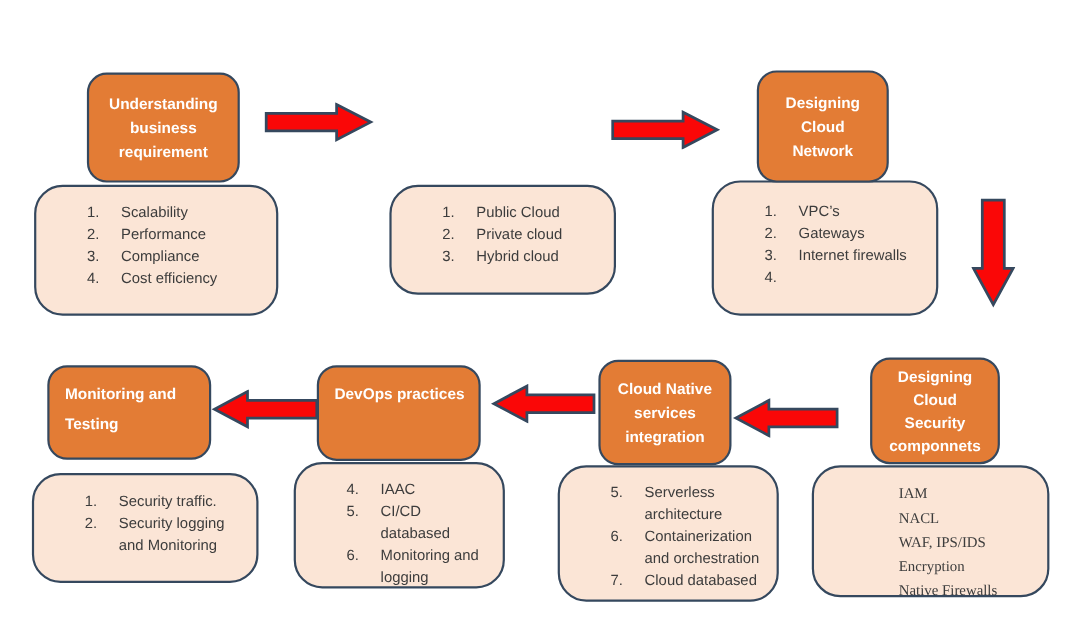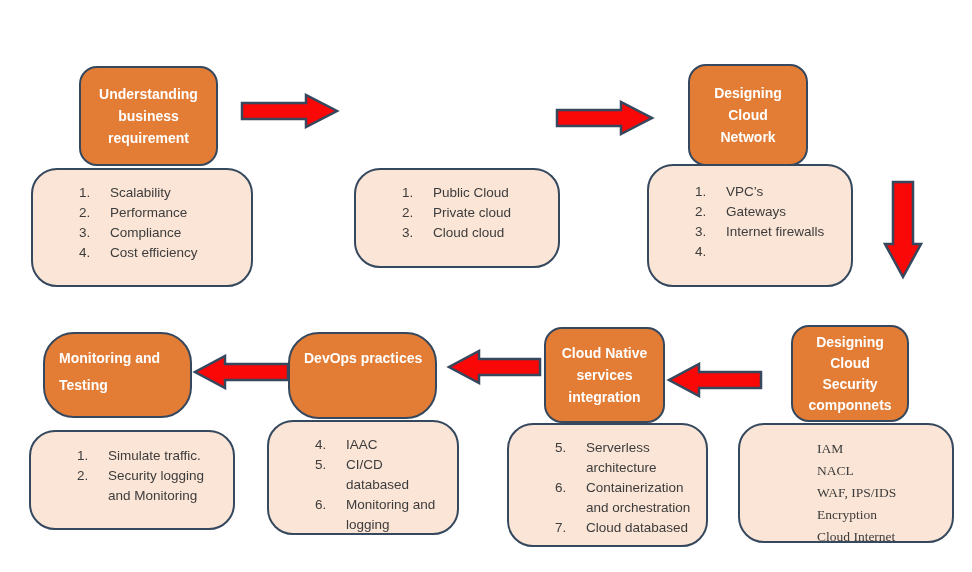--- a/index.html
+++ b/index.html
@@ -11,21 +11,21 @@
     position:absolute;box-sizing:border-box;
     background:var(--orange);border:2.5px solid var(--border);
     color:#ffffff;font-size:14px;font-weight:600;z-index:2;
     border-radius:18px;
   }
   .tbox.center{
     display:flex;align-items:center;justify-content:center;
     text-align:center;line-height:22px;padding:4px 9px;
   }
   .tbox.tight{line-height:21px;justify-content:flex-end;}
-  .tbox.left{line-height:27px;padding:11px 8px 0 14px;text-align:left;border-radius:31px;}
+  .tbox.left{line-height:27px;padding:11px 8px 0 14px;text-align:left;}
   .dbox{
     position:absolute;box-sizing:border-box;
     background:var(--peach);border:2.5px solid var(--border);
     border-radius:26px;color:var(--textdark);font-size:13.5px;z-index:1;
   }
   .list{padding:13px 8px 0 46px;}
   .list.pt16{padding-top:16px;}
   .list.pt14{padding-top:14px;}
   .row{display:grid;grid-template-columns:31px 1fr;line-height:20px;}
   .list-plain{padding:13px 8px 0 77px;font-family:Liberation Serif, serif;}
@@ -70,21 +70,21 @@
       <div class="row">
         <span>1.</span>
         <span>Public Cloud</span>
       </div>
       <div class="row">
         <span>2.</span>
         <span>Private cloud</span>
       </div>
       <div class="row">
         <span>3.</span>
-        <span>Cloud cloud</span>
+        <span>Hybrid cloud</span>
       </div>
     </div>
   </div>
 
   <svg class="arrow" style="left:555px;top:100px" width="100" height="36" viewBox="0 0 100 36">
     <polygon points="2,10 66,10 66,2 97,18 66,34 66,26 2,26" fill="var(--red)" stroke="var(--border)" stroke-width="2.5"></polygon>
   </svg>
 
   <div class="tbox center" style="left:688px;top:64px;width:120px;height:102px">
     <span>Designing Cloud Network</span>
@@ -116,21 +116,21 @@
 
   <div class="tbox center tight" style="left:791px;top:325px;width:118px;height:97px">
     <span>Designing Cloud Security componnets</span>
   </div>
   <div class="dbox" style="left:738px;top:423px;width:216px;height:120px">
     <div class="list-plain">
       <div class="line">IAM</div>
       <div class="line">NACL</div>
       <div class="line">WAF, IPS/IDS</div>
       <div class="line">Encryption</div>
-      <div class="line">Cloud Internet</div>
+      <div class="line">Native Firewalls</div>
     </div>
   </div>
 
   <svg class="arrow" style="left:666px;top:362px" width="97" height="36" viewBox="0 0 97 36">
     <polygon points="95,10 33,10 33,2 3,18 33,34 33,26 95,26" fill="var(--red)" stroke="var(--border)" stroke-width="2.5"></polygon>
   </svg>
 
   <div class="tbox center" style="left:544px;top:327px;width:121px;height:96px">
     <span>Cloud Native services integration</span>
   </div>
@@ -179,21 +179,21 @@
     <polygon points="96,10 33,10 33,2 3,18 33,34 33,26 96,26" fill="var(--red)" stroke="var(--border)" stroke-width="2.5"></polygon>
   </svg>
 
   <div class="tbox left" style="left:43px;top:332px;width:149px;height:86px">
     <span>Monitoring and Testing</span>
   </div>
   <div class="dbox" style="left:29px;top:430px;width:206px;height:100px">
     <div class="list pt14">
       <div class="row">
         <span>1.</span>
-        <span>Simulate traffic.</span>
+        <span>Security traffic.</span>
       </div>
       <div class="row">
         <span>2.</span>
         <span>Security logging and Monitoring</span>
       </div>
     </div>
   </div>
 
 </div>
 

